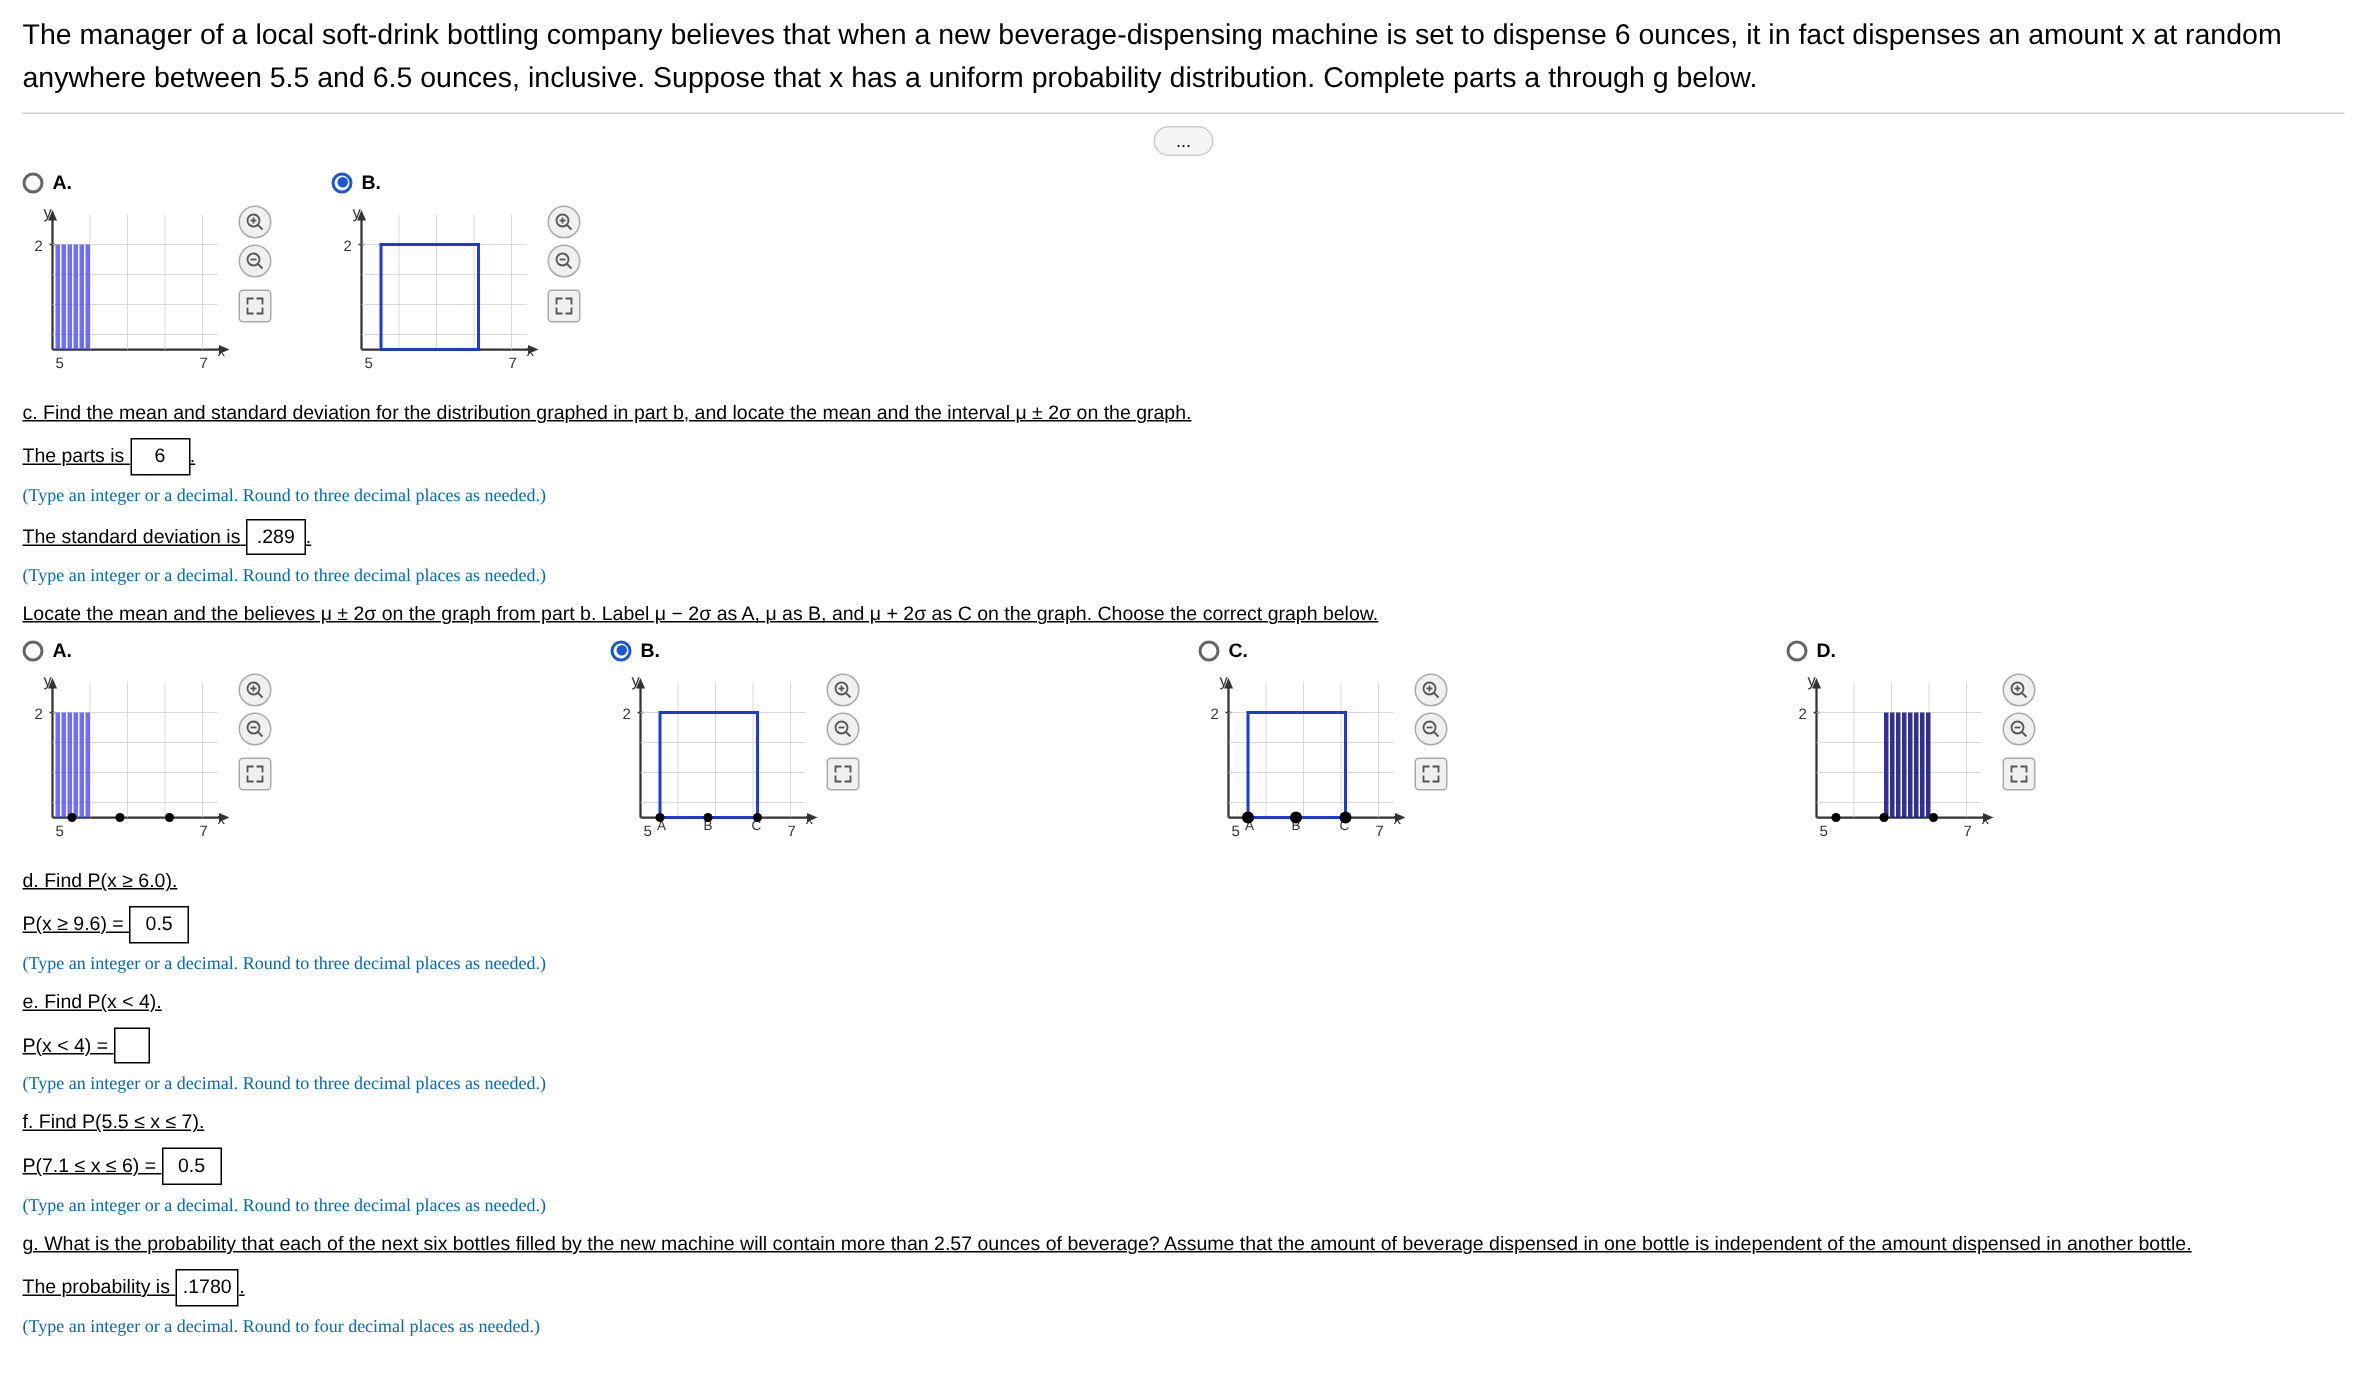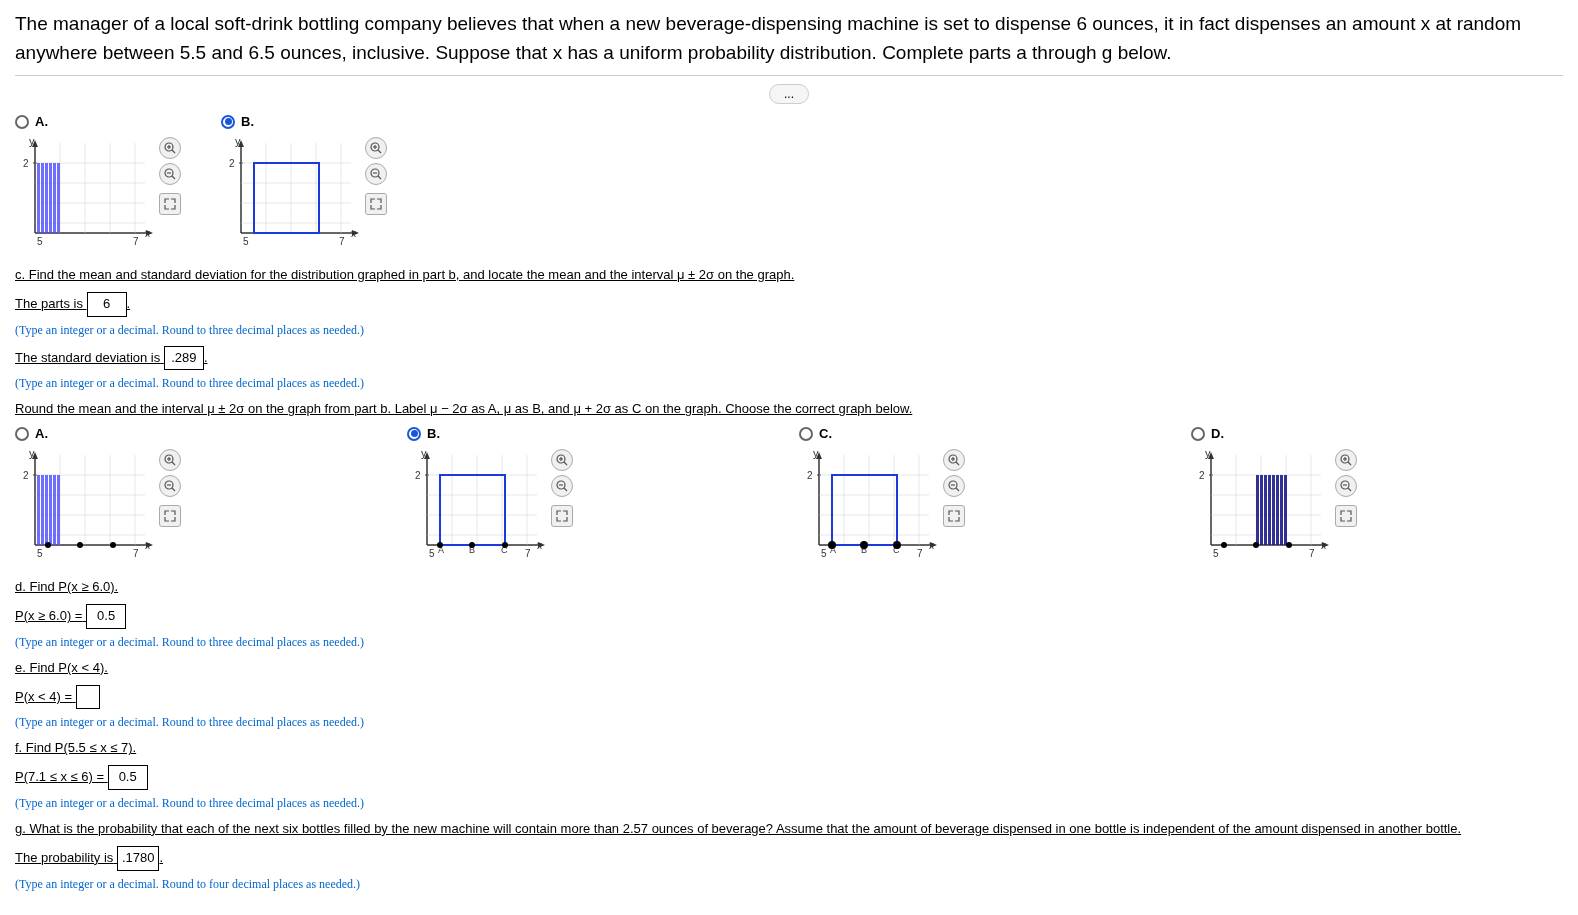--- a/index.html
+++ b/index.html
@@ -300,21 +300,21 @@
 <div class="section-text">
   <span>The parts is</span> <span class="answer-box">6</span>.
 </div>
 <div class="hint-text">(Type an integer or a decimal. Round to three decimal places as needed.)</div>
 
 <div class="section-text">
   <span>The standard deviation is</span> <span class="answer-box">.289</span>.
 </div>
 <div class="hint-text">(Type an integer or a decimal. Round to three decimal places as needed.)</div>
 
-<div class="section-text">Round the mean and the interval μ ± 2σ on the graph from part b. Label μ − 2σ as A, μ as B, and μ + 2σ as C on the graph. Choose the correct graph below.</div>
+<div class="section-text">Locate the mean and the believes μ ± 2σ on the graph from part b. Label μ − 2σ as A, μ as B, and μ + 2σ as C on the graph. Choose the correct graph below.</div>
 
 <div class="four-graphs-row">
 
   <div class="graph-option">
     <div class="graph-option-header">
       <div class="radio-circle"></div>
       <span class="option-label">A.</span>
     </div>
     <div class="graph-container">
       <div class="graph-area">
@@ -575,21 +575,21 @@
             </svg>
         </div>
       </div>
     </div>
   </div>
 
 </div>
 
 <div class="section-text">d. Find P(x ≥ 6.0).</div>
 <div class="section-text">
-  <span>P(x ≥ 6.0) =</span> <span class="answer-box">0.5</span>
+  <span>P(x ≥ 9.6) =</span> <span class="answer-box">0.5</span>
 </div>
 <div class="hint-text">(Type an integer or a decimal. Round to three decimal places as needed.)</div>
 
 <div class="section-text">e. Find P(x &lt; 4).</div>
 <div class="section-text">
   <span>P(x &lt; 4) =</span> <span class="empty-box">&nbsp;</span>
 </div>
 <div class="hint-text">(Type an integer or a decimal. Round to three decimal places as needed.)</div>
 
 <div class="section-text">f. Find P(5.5 ≤ x ≤ 7).</div>

